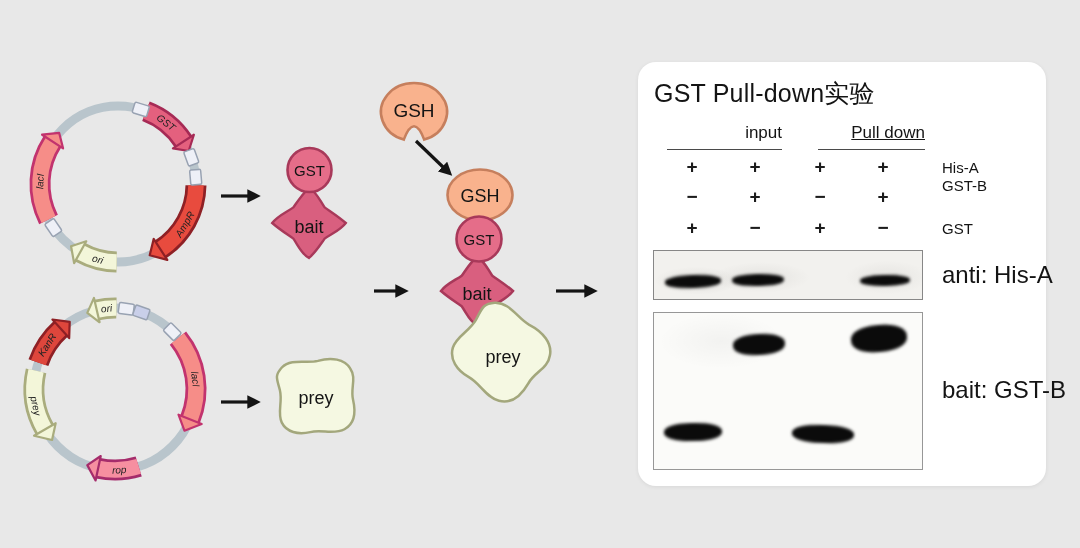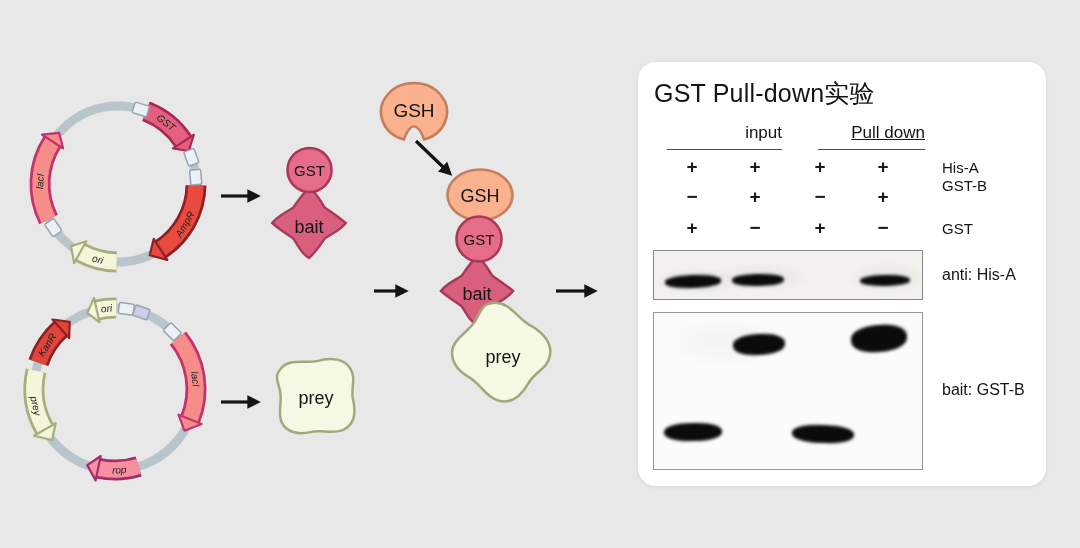--- a/index.html
+++ b/index.html
@@ -11,21 +11,21 @@
   .plabel{font-family:"Liberation Sans",sans-serif;fill:#141414;}
   .panel{position:absolute;left:638px;top:62px;width:408px;height:424px;background:#ffffff;
          border-radius:18px;box-shadow:0 1px 4px rgba(0,0,0,.07);}
   .panel-title{position:absolute;left:16px;top:15px;font-size:25px;font-weight:500;color:#141414;letter-spacing:.2px;}
   .grp{position:absolute;top:61px;font-size:17px;text-align:right;color:#141414;
        padding-bottom:6px;border-bottom:1.7px solid #4a4a4a;}
   .grp0{left:29px;width:115px;}
   .grp1{left:180px;width:107px;text-decoration:underline;}
   .sym{position:absolute;transform:translate(-50%,-50%);font-size:19px;font-weight:600;color:#1c1c1c;}
   .rowlab{position:absolute;left:304px;transform:translateY(-50%);font-size:15px;color:#141414;white-space:nowrap;}
-  .antilab{position:absolute;left:304px;transform:translateY(-50%);font-size:16px;color:#141414;white-space:nowrap;}
+  .antilab{position:absolute;left:304px;transform:translateY(-50%);font-size:24px;color:#141414;white-space:nowrap;}
   .blot{position:absolute;left:15px;width:268px;overflow:hidden;}
   .blot0{top:188px;height:48px;border:1px solid #878787;
      background:
        radial-gradient(ellipse 60px 20px at 16% 62%, rgba(60,55,50,.10), transparent 70%),
        radial-gradient(ellipse 70px 22px at 40% 55%, rgba(60,55,50,.08), transparent 70%),
        radial-gradient(ellipse 60px 24px at 87% 55%, rgba(60,55,50,.07), transparent 70%),
        #f2f1ee;}
   .blot1{top:250px;height:156px;border:1px solid #979797;
      background:
        radial-gradient(ellipse 90px 40px at 25% 18%, rgba(0,0,0,.035), transparent 70%),

